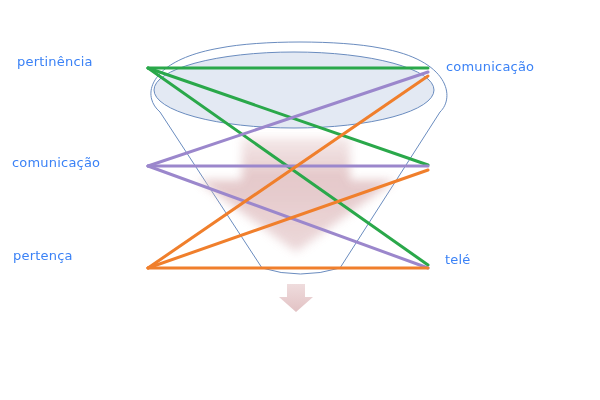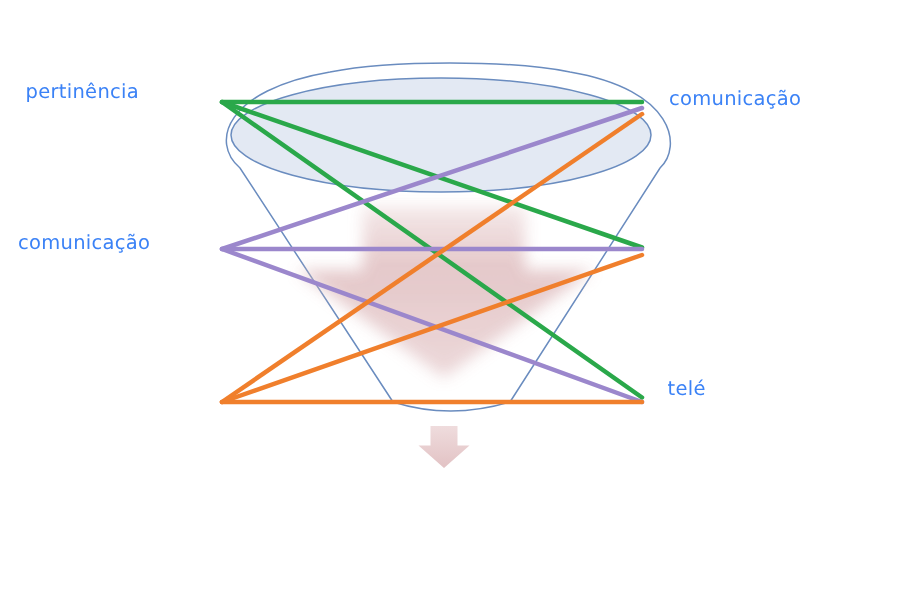--- a/index.html
+++ b/index.html
@@ -74,18 +74,19 @@
         <line x1="148" y1="166" x2="428" y2="166" stroke="#9b87cc" stroke-width="3" stroke-linecap="round"></line>
         <line x1="148" y1="166" x2="428" y2="268" stroke="#9b87cc" stroke-width="3" stroke-linecap="round"></line>
         <line x1="148" y1="268" x2="428" y2="76" stroke="#f07f2c" stroke-width="3" stroke-linecap="round"></line>
         <line x1="148" y1="268" x2="428" y2="170" stroke="#f07f2c" stroke-width="3" stroke-linecap="round"></line>
         <line x1="148" y1="268" x2="428" y2="268" stroke="#f07f2c" stroke-width="3" stroke-linecap="round"></line>
       </g>
   </svg>
 
   <div class="label" style="left:17px; top:55px;">pertinência</div>
   <div class="label" style="left:12px; top:156px;">comunicação</div>
+  <div class="label" style="left:13px; top:249px;">pertença</div>
 
   <div class="label" style="left:446px; top:60px;">comunicação</div>
   <div class="label" style="left:445px; top:253px;">telé</div>
 
 
 </div>
 
 </body></html>

